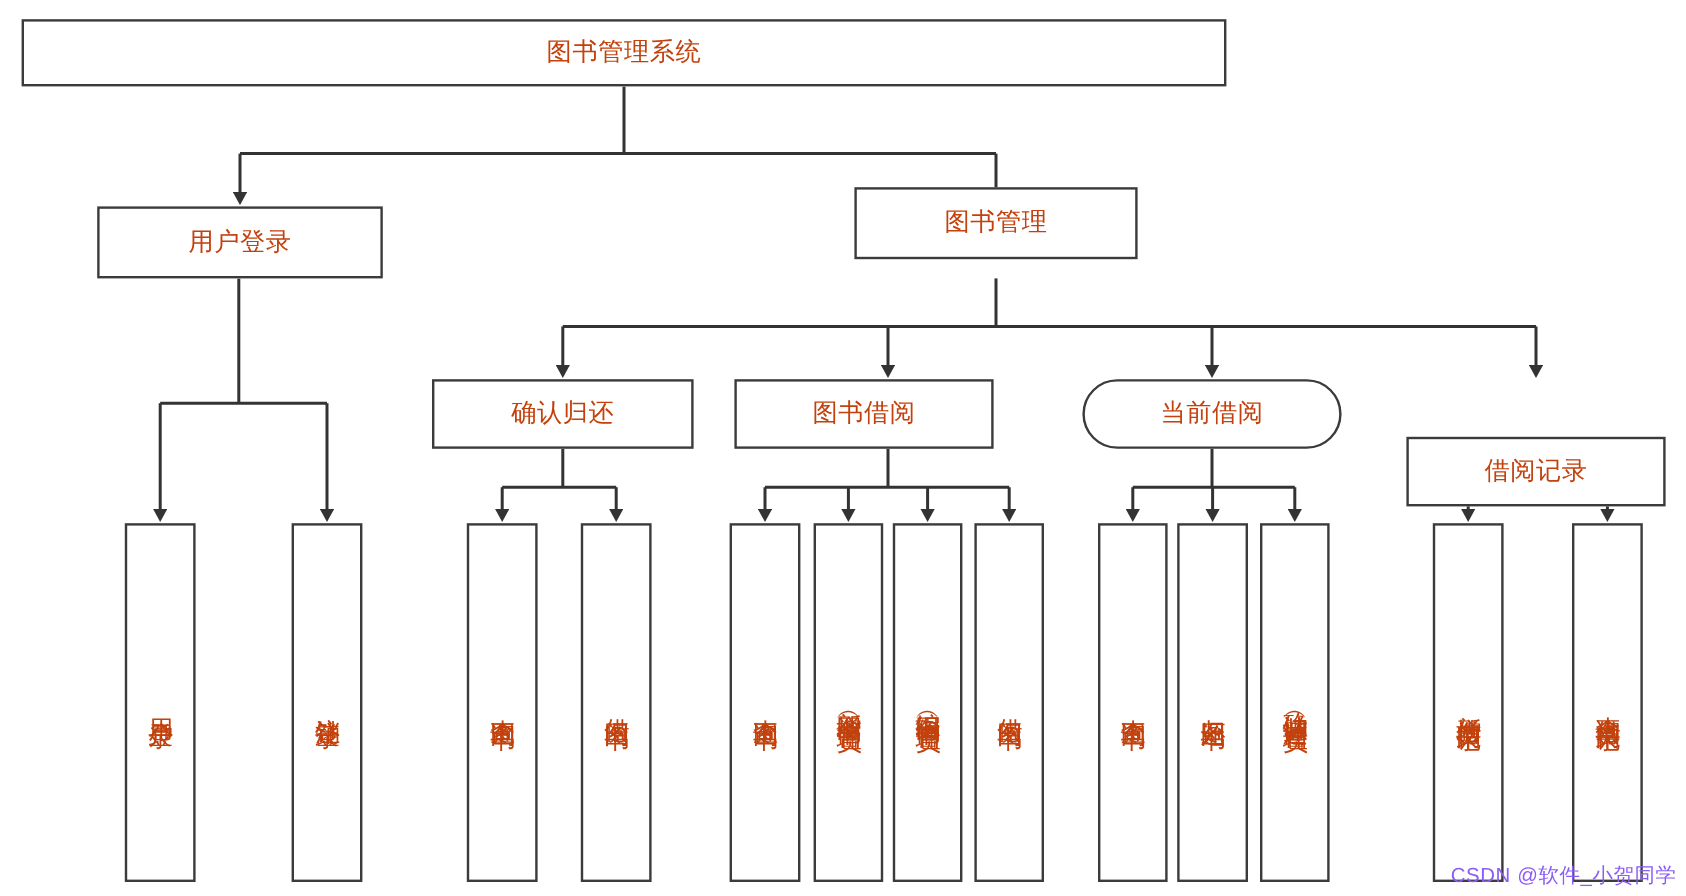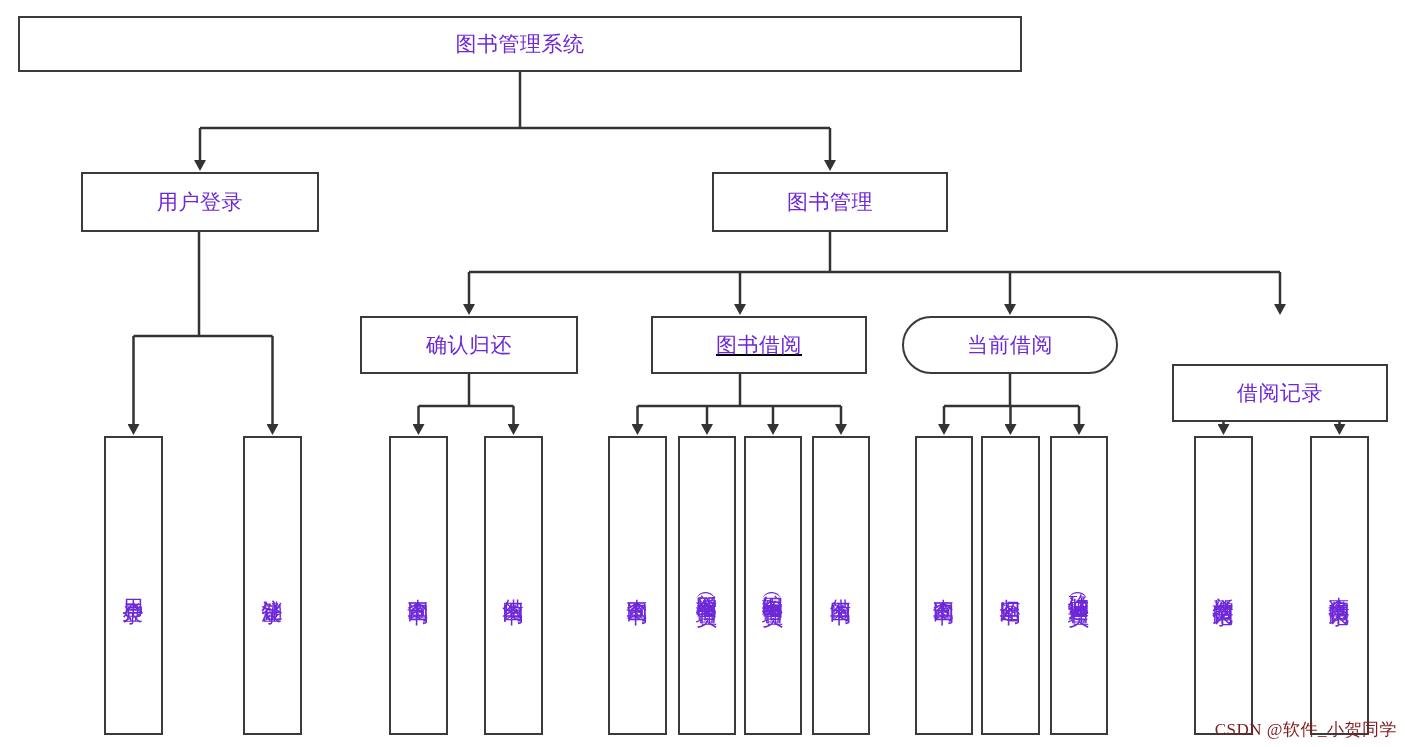--- a/index.html
+++ b/index.html
@@ -28,45 +28,44 @@
     position: absolute;
     box-sizing: border-box;
     background: #ffffff;
     border: 2.5px solid #3b3b3b;
     display: flex;
     align-items: center;
     justify-content: center;
     overflow: hidden;
   }
   .node-label {
-    color: #6d28d9;
+    color: #c2410c;
     font-size: 21px;
     line-height: 1.18;
     letter-spacing: 0.5px;
     text-align: center;
     white-space: nowrap;
     user-select: none;
   }
   .node-label.vertical {
     writing-mode: vertical-rl;
     text-orientation: upright;
     letter-spacing: 2px;
     line-height: 1;
     font-size: 21px;
   }
   .watermark {
     position: absolute;
     right: 8px;
     bottom: 6px;
     font-size: 17px;
-    color: #7f1d1d;
+    color: #8b5cf6;
     letter-spacing: 0.5px;
     user-select: none;
     white-space: nowrap;
-    font-family: Liberation Serif, serif;
   }
 </style>
 </head>
 <body>
 
 <div id="stage">
 
   <svg id="diagram-svg" viewBox="0 0 1405 747" xmlns="http://www.w3.org/2000/svg">
     <defs>
       <marker id="arrow" markerWidth="11" markerHeight="12" refX="1" refY="6" orient="auto" markerUnits="userSpaceOnUse">
@@ -110,28 +109,28 @@
       </g>
   </svg>
 
   <div class="node-box" id="node-root" style="left: 18px; top: 16px; width: 1004px; height: 56px;">
     <span class="node-label">图书管理系统</span>
   </div>
 
   <div class="node-box" id="node-l2-0" style="left: 81px; top: 172px; width: 238px; height: 60px;">
     <span class="node-label">用户登录</span>
   </div>
-  <div class="node-box" id="node-l2-1" style="left: 712px; top: 172px; width: 236px; height: 60px;">
+  <div class="node-box" id="node-l2-1" style="left: 712px; top: 156px; width: 236px; height: 60px;">
     <span class="node-label">图书管理</span>
   </div>
 
   <div class="node-box" id="node-l3-0" style="left: 360px; top: 316px; width: 218px; height: 58px;">
     <span class="node-label">确认归还</span>
   </div>
-  <div class="node-box" id="node-l3-1" style="left: 651px; top: 316px; width: 216px; height: 58px; text-decoration: underline;">
+  <div class="node-box" id="node-l3-1" style="left: 612px; top: 316px; width: 216px; height: 58px;">
     <span class="node-label">图书借阅</span>
   </div>
   <div class="node-box" id="node-l3-2" style="left: 902px; top: 316px; width: 216px; height: 58px; border-radius: 29px;">
     <span class="node-label">当前借阅</span>
   </div>
   <div class="node-box" id="node-l3-3" style="left: 1172px; top: 316px; width: 216px; height: 58px; margin-top: 48px;">
     <span class="node-label">借阅记录</span>
   </div>
 
   <div class="node-box" id="node-leaf-0" style="left: 104px; top: 436px; width: 59px; height: 299px;">

